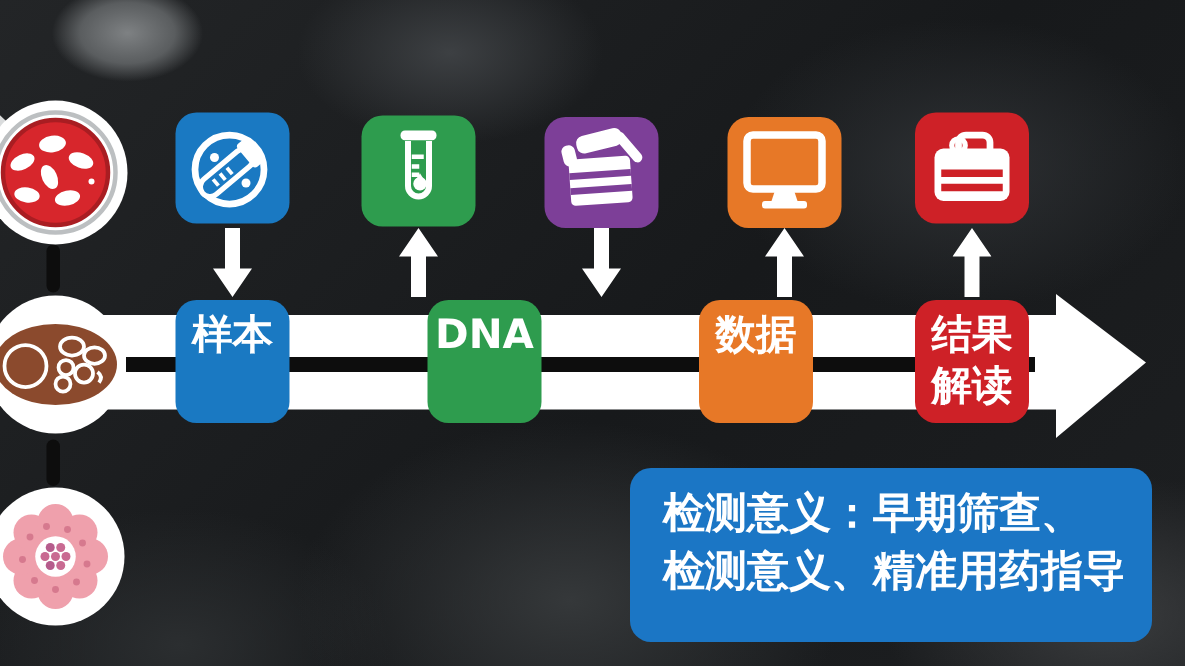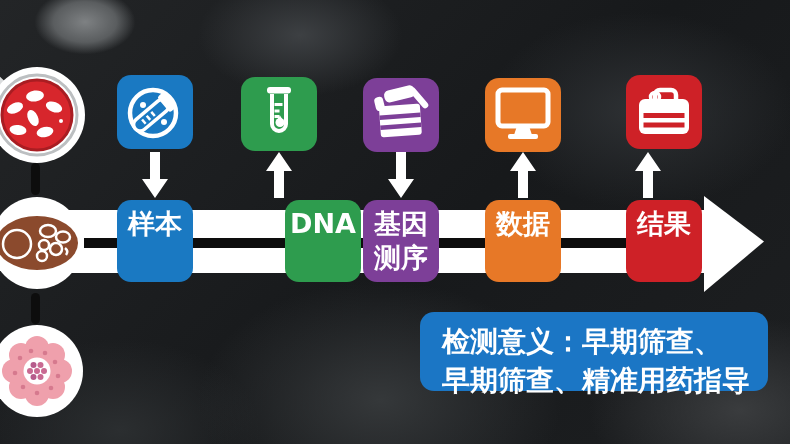--- a/index.html
+++ b/index.html
@@ -27,35 +27,35 @@
   .dash1{top:163px;height:32px;}
   .dash2{top:293px;height:31px;}
   .sample-svg{display:block;}
   
   .tile{width:76px;height:74px;border-radius:14px;}
   .tile svg{display:block;width:100%;height:100%;}
   .c-blue{background:#1a79c2;}
   .c-green{background:#2e9c4e;}
   .c-purple{background:#7d3f98;}
   .c-orange{background:#e77827;}
-  .c-red{background:#ce2127;margin-left:16px;}
+  .c-red{background:#ce2127;}
   .t1{left:117px;top:75px;} .t2{left:241px;top:77px;} .t3{left:363px;top:78px;}
   .t4{left:485px;top:78px;} .t5{left:610px;top:75px;}
   
   .conn{width:26px;height:46px;top:152px;}
   .conn.up{transform:rotate(180deg);}
   .a1{left:142px;} .a2{left:266px;} .a3{left:388px;} .a4{left:510px;} .a5{left:635px;}
   
   .label-box{width:76px;height:82px;border-radius:14px;top:200px;
              color:#fff;font-weight:bold;font-size:27px;line-height:34px;
              text-align:center;padding-top:7px;box-sizing:border-box;}
-  .l1{left:117px;} .l2{left:241px;margin-left:44px;} .l3{left:363px;} .l4{left:485px;} .l5{left:610px;}
+  .l1{left:117px;} .l2{left:241px;margin-left:44px;} .l3{left:363px;} .l4{left:466px;} .l5{left:610px;}
   .label-box span{display:block;}
   
-  .info-box{left:420px;top:312px;width:348px;height:79px;border-radius:14px;
+  .info-box{left:420px;top:312px;width:348px;height:116px;border-radius:14px;
             background:#1b76c5;color:#fff;font-weight:bold;font-size:28px;
             line-height:39px;padding:10px 0 0 22px;box-sizing:border-box;}
 </style>
 </head>
 <body>
 
 <div id="stage">
 
   <div class="abs dash dash1"></div>
   <div class="abs dash dash2"></div>
@@ -212,29 +212,26 @@
   <svg class="abs conn up a5" viewBox="0 0 26 46">
       <path d="M8,0 h10 v27 h8 L13,46 0,27 h8 z" fill="#fff"></path>
     </svg>
 
   <div class="abs label-box c-blue l1">
     <span>样本</span>
   </div>
   <div class="abs label-box c-green l2">
     <span>DNA</span>
   </div>
-  <div class="abs label-box c-purple l3">
-    <span>基因</span>
-    <span>测序</span>
-  </div>
   <div class="abs label-box c-orange l4">
     <span>数据</span>
   </div>
   <div class="abs label-box c-red l5">
     <span>结果</span>
+    <span>解读</span>
   </div>
 
   <div class="abs info-box">
     <div>检测意义：早期筛查、</div>
-    <div>早期筛查、精准用药指导</div>
+    <div>检测意义、精准用药指导</div>
   </div>
 
 </div>
 
 </body></html>

